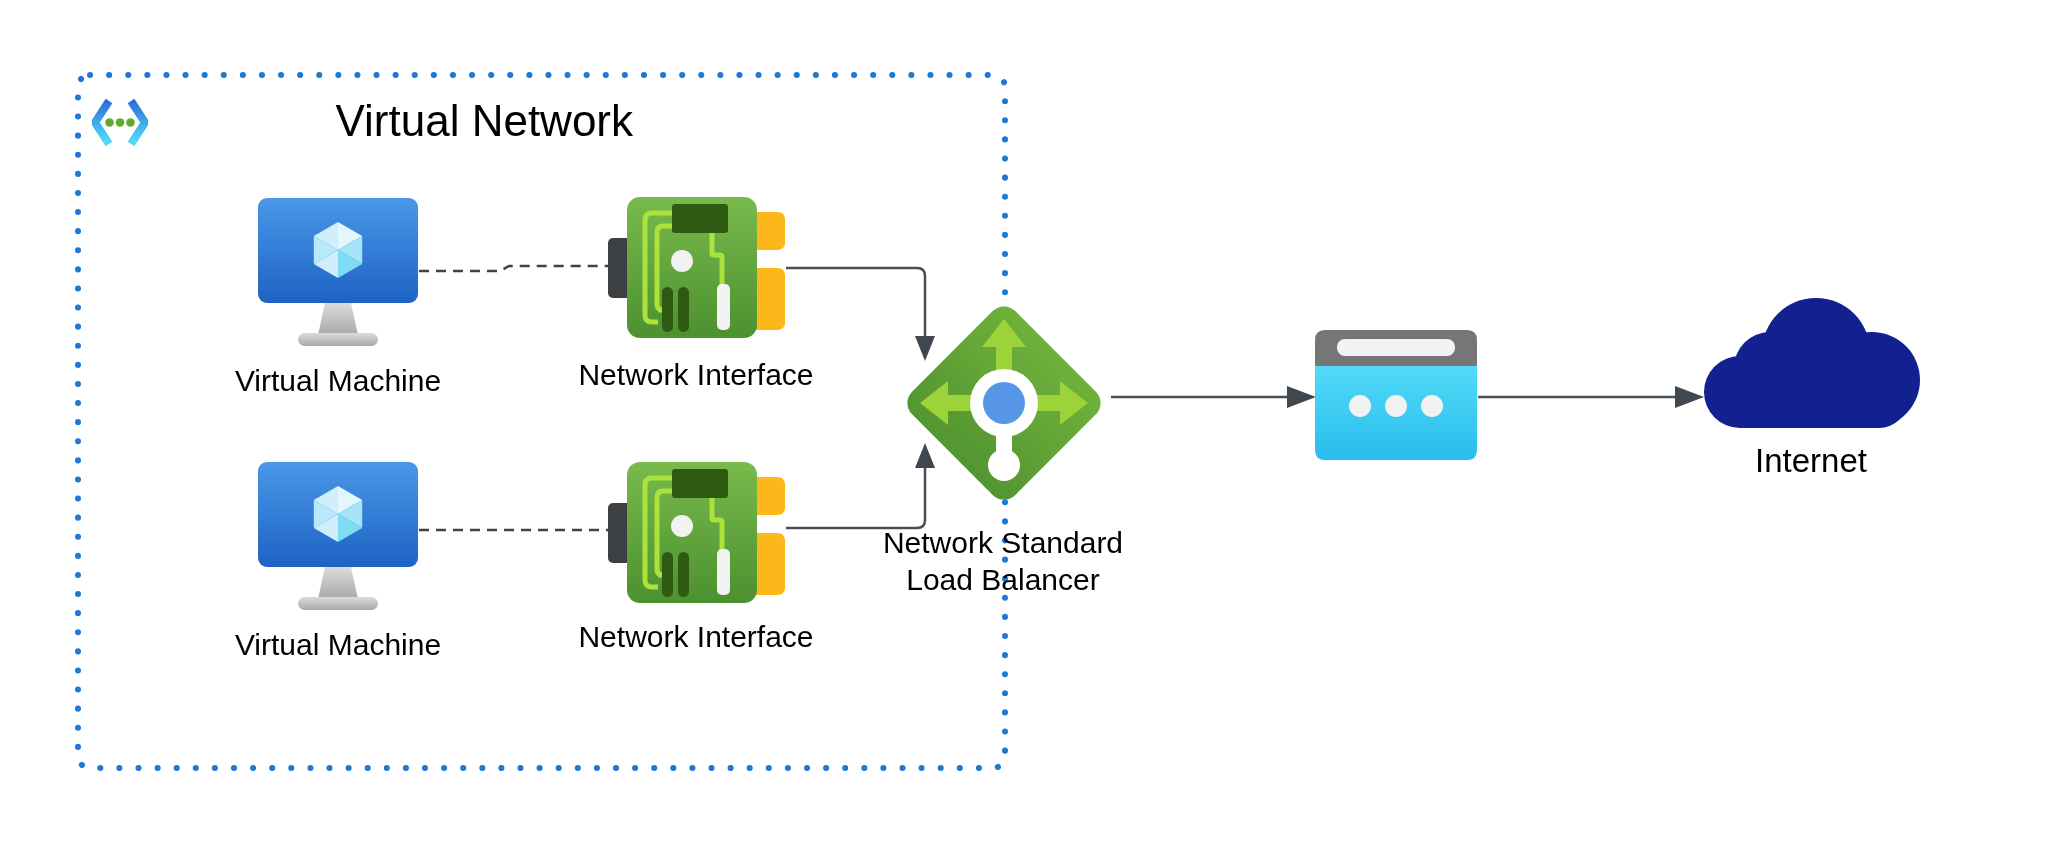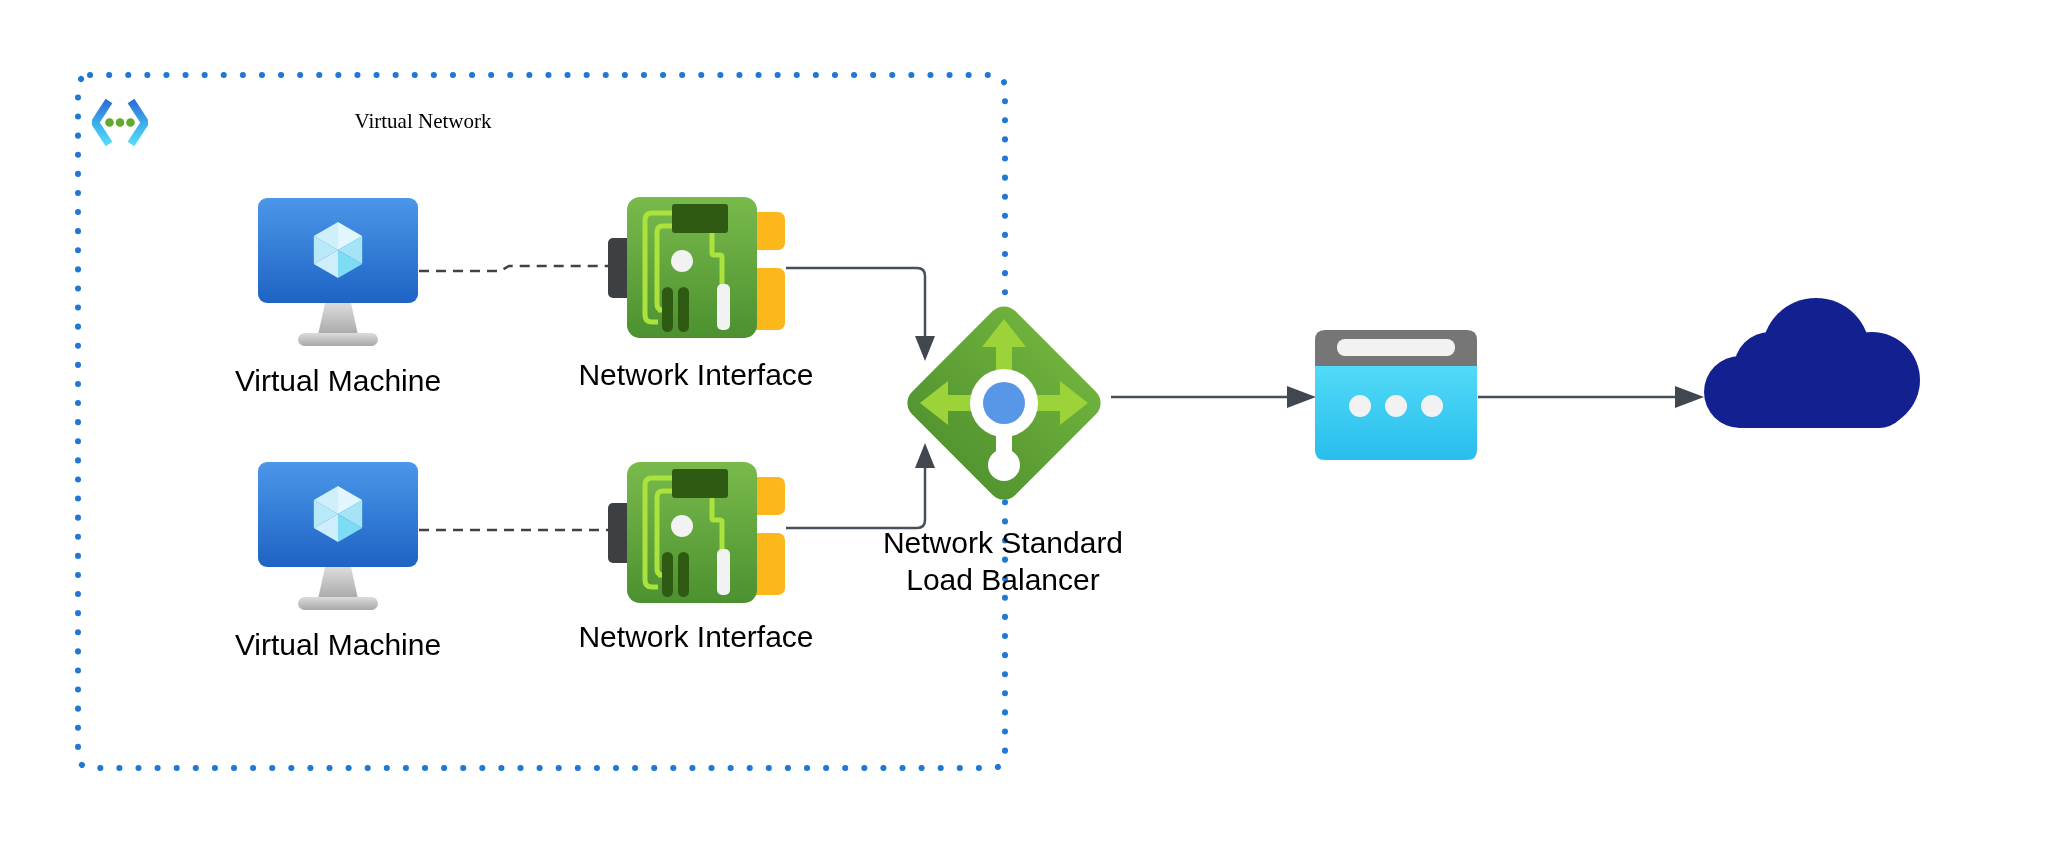--- a/index.html
+++ b/index.html
@@ -16,22 +16,22 @@
   .label{
     position:absolute;
     width:300px;
     text-align:center;
     color:#000000;
     font-size:30px;
     line-height:37px;
     white-space:pre-line;
   }
   #vnet-label{
-    width:420px;text-align:center;font-size:21px;line-height:40px;
-    left:213px;top:101px;white-space:nowrap;font-family:Liberation Serif, serif;
+    width:420px;text-align:right;font-size:44px;line-height:40px;
+    left:213px;top:101px;white-space:nowrap;
   }
   #vm1-label{left:188px;top:362px;}
   #vm2-label{left:188px;top:626px;}
   #nic1-label{left:546px;top:356px;}
   #nic2-label{left:546px;top:618px;}
   #lb-label{left:853px;top:524px;}
   #pip-label{left:1246px;top:473px;}
   #internet-label{left:1661px;top:442px;font-size:33px;}
   #vnet-icon{left:92px;top:98px;width:56px;height:50px;}
   #vm1-node{left:258px;top:198px;width:160px;height:150px;}
@@ -236,14 +236,15 @@
     <svg viewBox="0 0 216 130" xmlns="http://www.w3.org/2000/svg">
       <g fill="#12218f">
         <circle cx="36" cy="94" r="36"></circle>
         <circle cx="66" cy="70" r="36"></circle>
         <circle cx="112" cy="54" r="54"></circle>
         <circle cx="168" cy="82" r="48"></circle>
         <rect x="12" y="72" width="192" height="58" rx="29"></rect>
       </g>
     </svg>
   </div>
+  <div class="label" id="internet-label">Internet</div>
 
 </div>
 
 </body></html>

